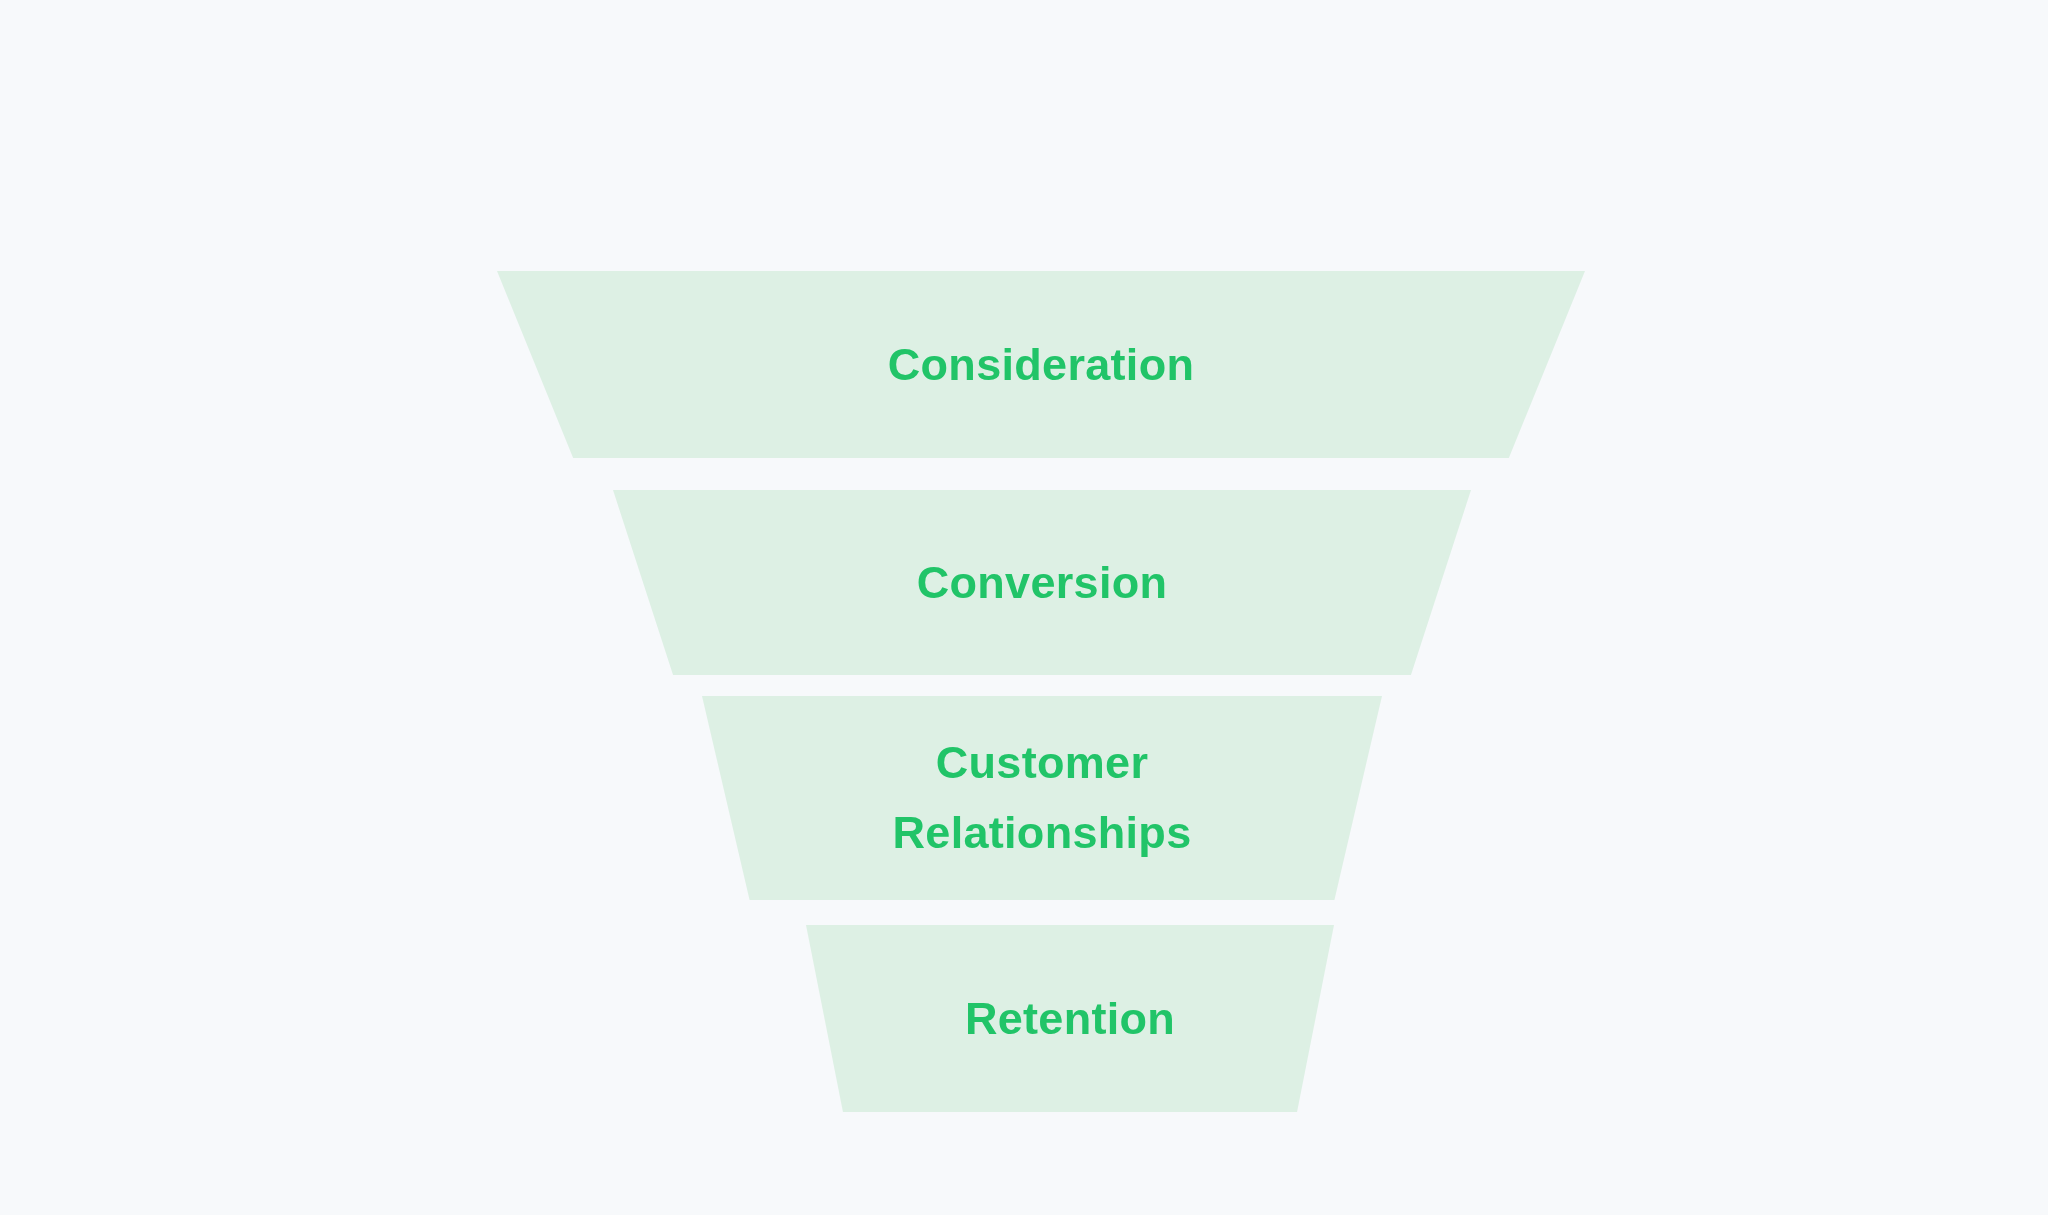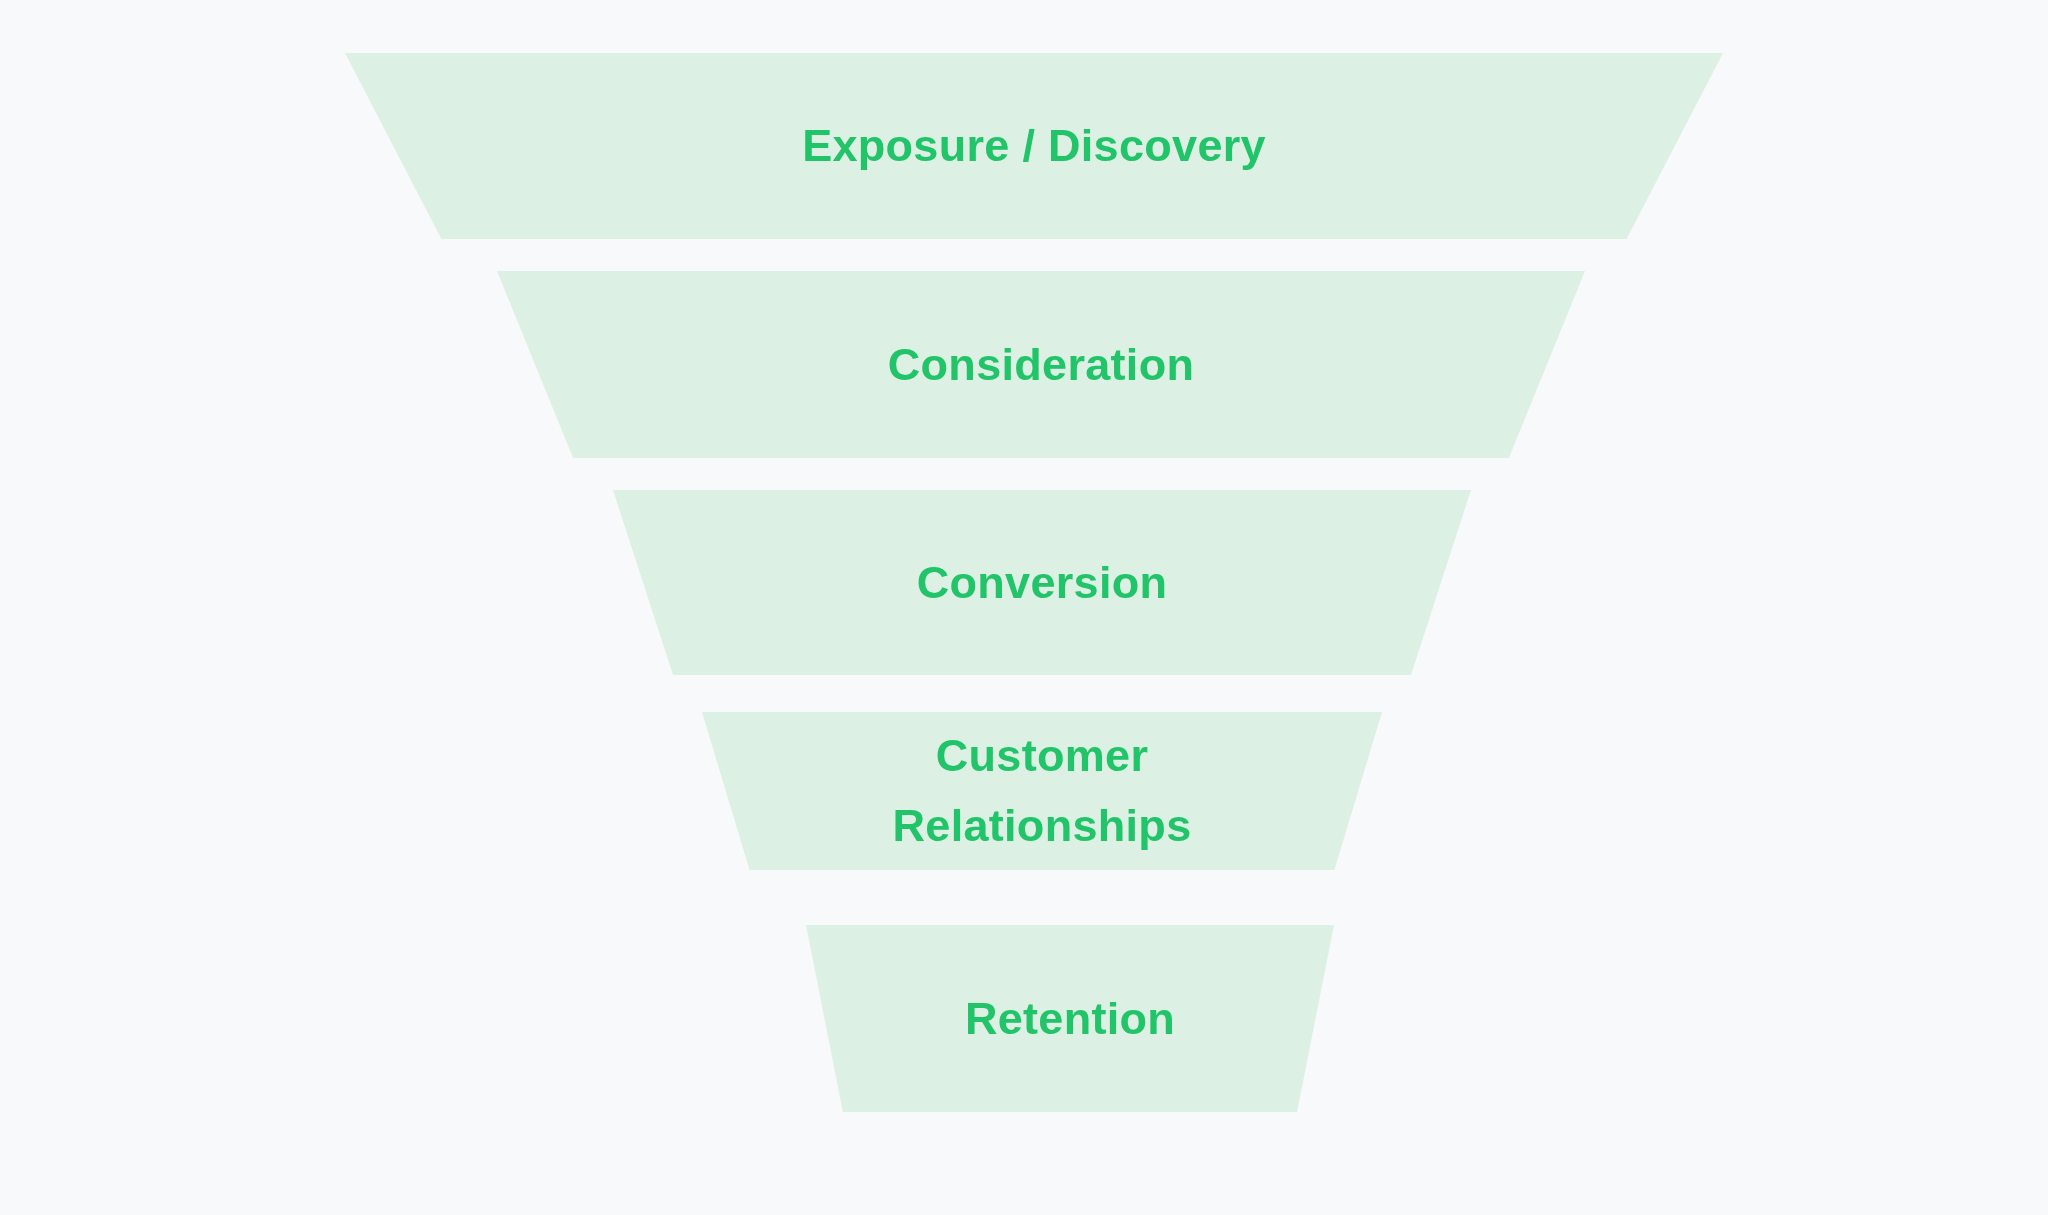--- a/index.html
+++ b/index.html
@@ -23,41 +23,38 @@
     display: flex;
     align-items: center;
     justify-content: center;
     text-align: center;
     background: #ddf0e4;
     clip-path: polygon(0 0, 100% 0, 93% 100%, 7% 100%);
   }
   .stage-1 { left: 345px; top: 53px;  width: 1378px; height: 186px; }
   .stage-2 { left: 497px; top: 271px; width: 1088px; height: 187px; }
   .stage-3 { left: 613px; top: 490px; width: 858px;  height: 185px; }
-  .stage-4 { left: 702px; top: 712px; width: 680px;  height: 158px; }
+  .stage-4 { left: 702px; top: 696px; width: 680px;  height: 204px; }
   .stage-5 { left: 806px; top: 925px; width: 528px;  height: 187px; }
   .stage-label {
     color: #21c468;
     font-size: 45px;
     font-weight: 700;
     line-height: 1.55;
     letter-spacing: 0.3px;
   }
   .stage-4 .stage-label {
     max-width: 420px;
   }
 </style>
 </head>
 <body style="background: rgb(247, 249, 251);">
 
 <div class="canvas">
 
-  <div class="stage stage-1" style="background: rgb(221, 240, 228);">
-    <span class="stage-label" style="color: rgb(33, 196, 104);">Exposure / Discovery</span>
-  </div>
 
   <div class="stage stage-2" style="background: rgb(221, 240, 228);">
     <span class="stage-label" style="color: rgb(33, 196, 104);">Consideration</span>
   </div>
 
   <div class="stage stage-3" style="background: rgb(221, 240, 228);">
     <span class="stage-label" style="color: rgb(33, 196, 104);">Conversion</span>
   </div>
 
   <div class="stage stage-4" style="background: rgb(221, 240, 228);">

